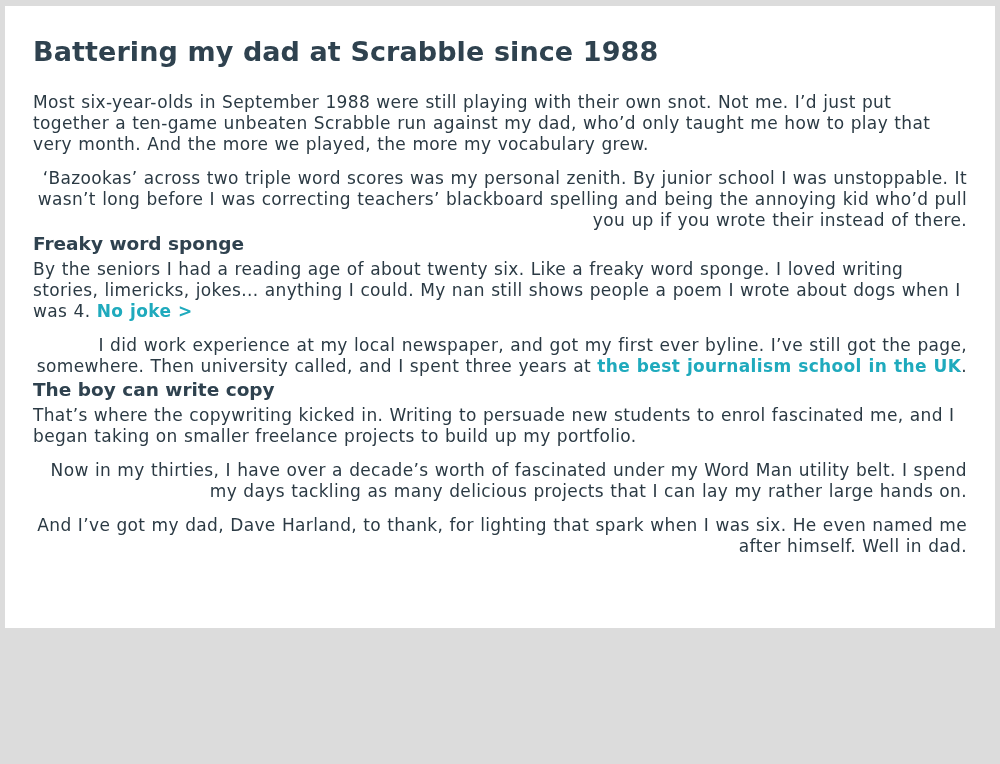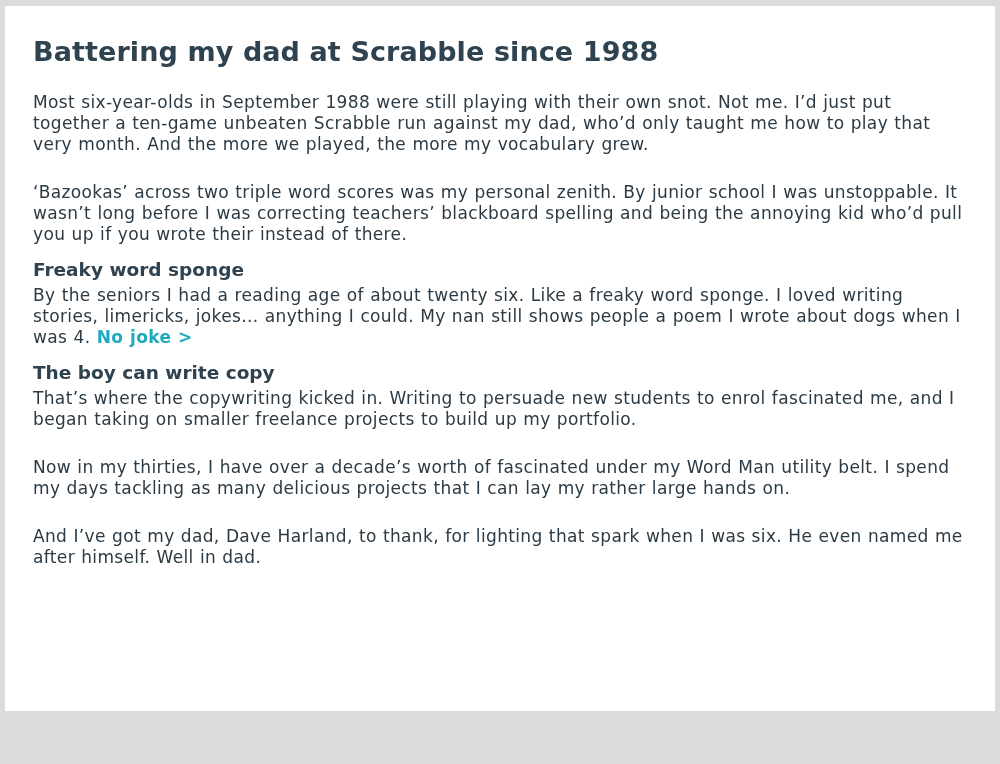--- a/index.html
+++ b/index.html
@@ -5,21 +5,21 @@
     html, body { margin: 0; padding: 0; }
     body {
       width: 1000px; height: 764px;
       background: #dcdcdc;
       font-family: "DejaVu Sans", sans-serif;
       overflow: hidden;
     }
     .panel {
       position: absolute;
       left: 5px; top: 6px;
-      width: 990px; height: 705px;
+      width: 990px; height: 622px;
       background: #ffffff;
       box-sizing: border-box;
       padding: 28px 28px 0 28px;
       color: #2b3a44;
     }
     h1 {
       margin: 0;
       font-family: "DejaVu Sans", sans-serif;
       font-size: 27px;
       font-weight: bold;
@@ -38,22 +38,22 @@
       margin: 0;
       font-size: 17px;
       line-height: 21px;
       color: #2b3a44;
       letter-spacing: 0.35px;
       word-spacing: 0.5px;
     }
     a { color: #1faabd; text-decoration: none; }
     a.bold { font-weight: bold; }
     .p1 { margin-top: 22px; }
-    .pgap { margin-top: 27px; }
-    .h2gap { margin-top: 12px; }
+    .pgap { margin-top: 13px; text-align: right; }
+    .h2gap { }
     .afterh2 { margin-top: 2px; }
     .cta {
       margin-top: 19px;
       font-size: 24.5px;
       line-height: 34px;
       color: #24343f;
       letter-spacing: 0.1px;
     }
     .cta a { color: #1faabd; }
   </style>
@@ -61,19 +61,20 @@
 <body>
 
 <div class="panel">
   <h1>Battering my dad at Scrabble since 1988</h1>
 
   <p class="p1">Most six-year-olds in September 1988 were still playing with their own snot. Not me. I’d just put together a ten-game unbeaten Scrabble run against my dad, who’d only taught me how to play that very month. And the more we played, the more my vocabulary grew.</p>
   <p class="pgap">‘Bazookas’ across two triple word scores was my personal zenith. By junior school I was unstoppable. It wasn’t long before I was correcting teachers’ blackboard spelling and being the annoying kid who’d pull you up if you wrote their instead of there.</p>
 
   <h2 class="h2gap">Freaky word sponge</h2>
   <p class="afterh2"><span>By the seniors I had a reading age of about twenty six. Like a freaky word sponge. I loved writing stories, limericks, jokes... anything I could. My nan still shows people a poem I wrote about dogs when I was 4. </span><a class="bold" href="#">No joke &gt;</a></p>
+  <p class="pgap"><span>I did work experience at my local newspaper, and got my first ever byline. I’ve still got the page, somewhere. Then university called, and I spent three years at </span><a class="bold" href="#">the best journalism school in the UK</a><span>.</span></p>
 
   <h2 class="h2gap">The boy can write copy</h2>
   <p class="afterh2">That’s where the copywriting kicked in. Writing to persuade new students to enrol fascinated me, and I began taking on smaller freelance projects to build up my portfolio.</p>
   <p class="pgap">Now in my thirties, I have over a decade’s worth of fascinated under my Word Man utility belt. I spend my days tackling as many delicious projects that I can lay my rather large hands on.</p>
   <p class="pgap">And I’ve got my dad, Dave Harland, to thank, for lighting that spark when I was six. He even named me after himself. Well in dad.</p>
 
 </div>
 
 </body></html>

